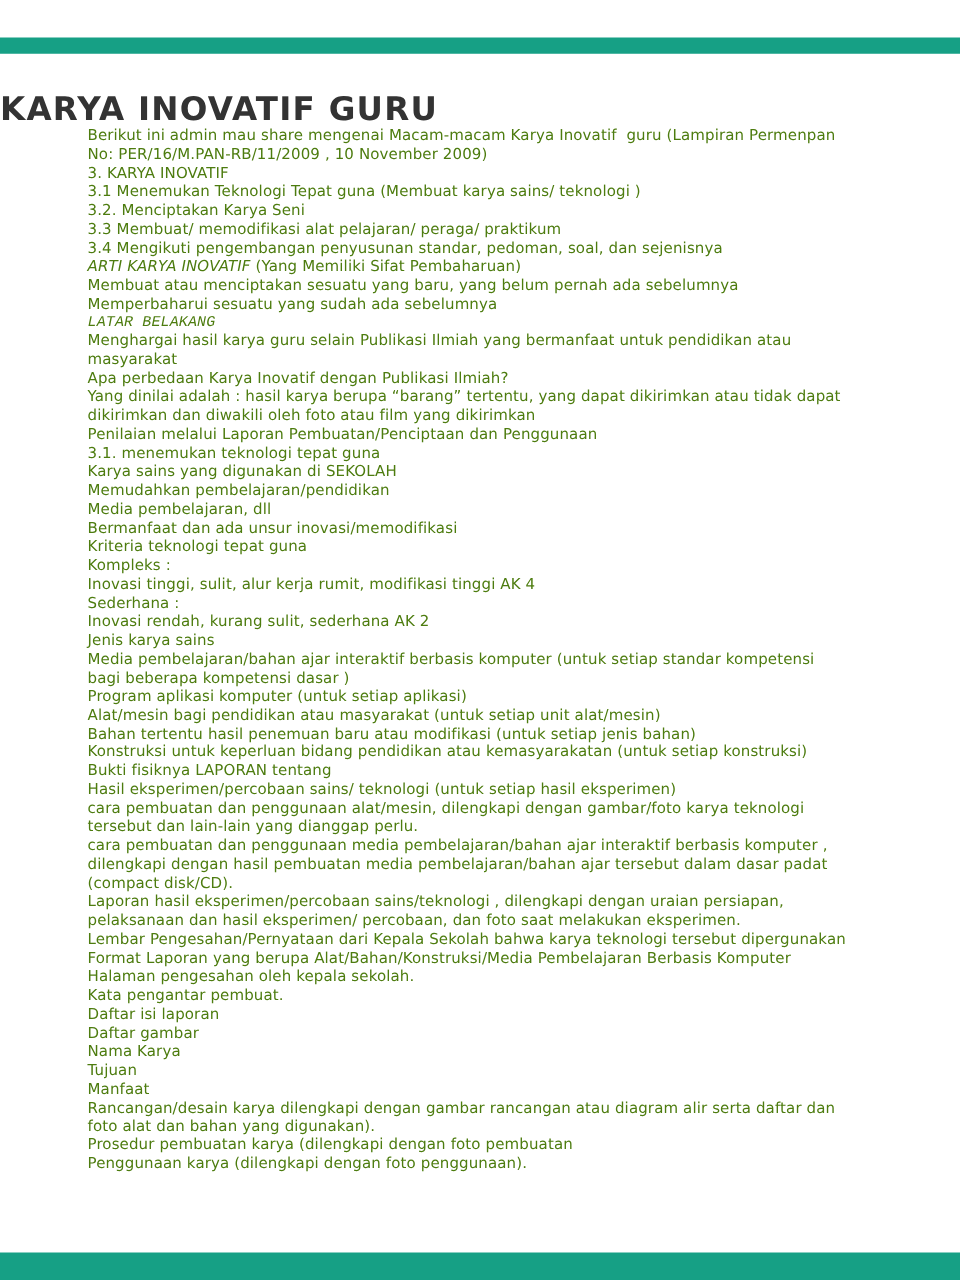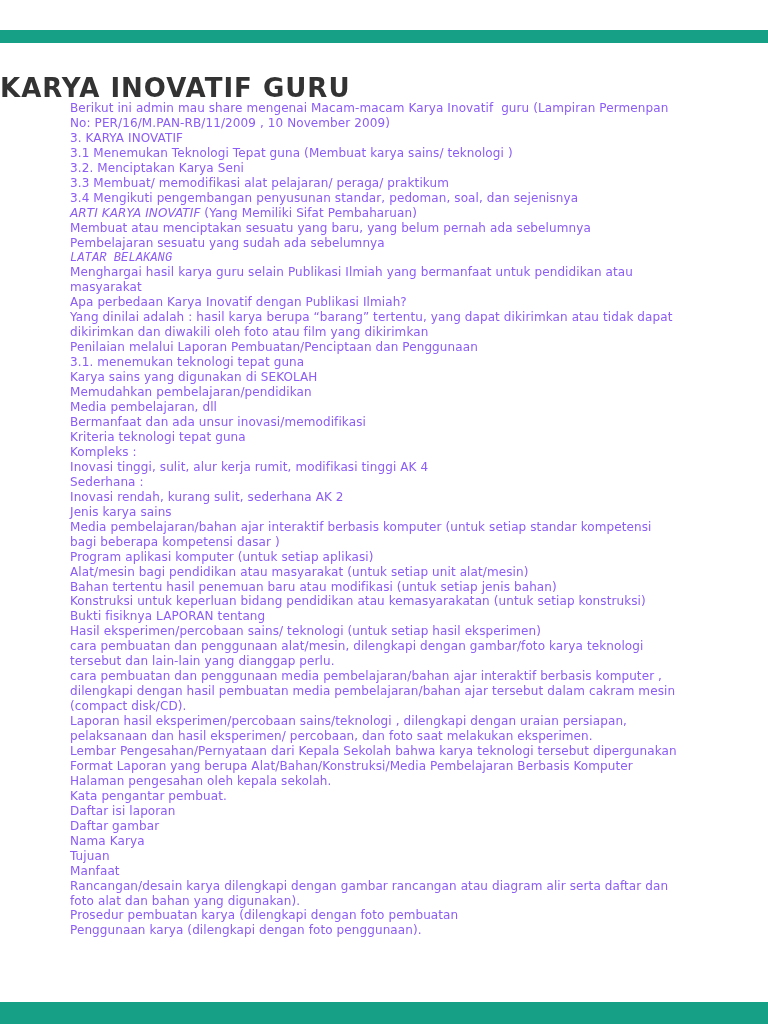--- a/index.html
+++ b/index.html
@@ -43,31 +43,31 @@
   .doc-line { white-space: pre-wrap; min-height: 14.95px; }
   .doc-line.italic { font-style: italic; font-family: Liberation Mono, monospace; }
   .doc-line i { }
 </style>
 </head>
 <body>
 
 <div class="page">
   <div class="accent-bar top" style="background: rgb(22, 160, 133);"></div>
   <h1 class="doc-title" style="color: rgb(51, 51, 51);">KARYA INOVATIF GURU</h1>
-  <div class="doc-content" style="color: #8b5cf6;">
+  <div class="doc-content" style="color: #4d7c0f;">
       <div class="doc-line">Berikut ini admin mau share mengenai Macam-macam Karya Inovatif  guru (Lampiran Permenpan</div>
       <div class="doc-line">No: PER/16/M.PAN-RB/11/2009 , 10 November 2009)</div>
       <div class="doc-line">3. KARYA INOVATIF</div>
       <div class="doc-line">3.1 Menemukan Teknologi Tepat guna (Membuat karya sains/ teknologi )</div>
       <div class="doc-line">3.2. Menciptakan Karya Seni</div>
       <div class="doc-line">3.3 Membuat/ memodifikasi alat pelajaran/ peraga/ praktikum</div>
       <div class="doc-line">3.4 Mengikuti pengembangan penyusunan standar, pedoman, soal, dan sejenisnya</div>
       <div class="doc-line"><i>ARTI KARYA INOVATIF </i>(Yang Memiliki Sifat Pembaharuan)</div>
       <div class="doc-line">Membuat atau menciptakan sesuatu yang baru, yang belum pernah ada sebelumnya</div>
-      <div class="doc-line">Pembelajaran sesuatu yang sudah ada sebelumnya</div>
+      <div class="doc-line">Memperbaharui sesuatu yang sudah ada sebelumnya</div>
       <div class="doc-line italic">LATAR BELAKANG</div>
       <div class="doc-line">Menghargai hasil karya guru selain Publikasi Ilmiah yang bermanfaat untuk pendidikan atau</div>
       <div class="doc-line">masyarakat</div>
       <div class="doc-line">Apa perbedaan Karya Inovatif dengan Publikasi Ilmiah?</div>
       <div class="doc-line">Yang dinilai adalah : hasil karya berupa “barang” tertentu, yang dapat dikirimkan atau tidak dapat</div>
       <div class="doc-line">dikirimkan dan diwakili oleh foto atau film yang dikirimkan</div>
       <div class="doc-line">Penilaian melalui Laporan Pembuatan/Penciptaan dan Penggunaan</div>
       <div class="doc-line">3.1. menemukan teknologi tepat guna</div>
       <div class="doc-line">Karya sains yang digunakan di SEKOLAH</div>
       <div class="doc-line">Memudahkan pembelajaran/pendidikan</div>
@@ -83,21 +83,21 @@
       <div class="doc-line">bagi beberapa kompetensi dasar )</div>
       <div class="doc-line">Program aplikasi komputer (untuk setiap aplikasi)</div>
       <div class="doc-line">Alat/mesin bagi pendidikan atau masyarakat (untuk setiap unit alat/mesin)</div>
       <div class="doc-line">Bahan tertentu hasil penemuan baru atau modifikasi (untuk setiap jenis bahan)</div>
       <div class="doc-line">Konstruksi untuk keperluan bidang pendidikan atau kemasyarakatan (untuk setiap konstruksi)</div>
       <div class="doc-line">Bukti fisiknya LAPORAN tentang</div>
       <div class="doc-line">Hasil eksperimen/percobaan sains/ teknologi (untuk setiap hasil eksperimen)</div>
       <div class="doc-line">cara pembuatan dan penggunaan alat/mesin, dilengkapi dengan gambar/foto karya teknologi</div>
       <div class="doc-line">tersebut dan lain-lain yang dianggap perlu.</div>
       <div class="doc-line">cara pembuatan dan penggunaan media pembelajaran/bahan ajar interaktif berbasis komputer ,</div>
-      <div class="doc-line">dilengkapi dengan hasil pembuatan media pembelajaran/bahan ajar tersebut dalam cakram mesin</div>
+      <div class="doc-line">dilengkapi dengan hasil pembuatan media pembelajaran/bahan ajar tersebut dalam dasar padat</div>
       <div class="doc-line">(compact disk/CD).</div>
       <div class="doc-line">Laporan hasil eksperimen/percobaan sains/teknologi , dilengkapi dengan uraian persiapan,</div>
       <div class="doc-line">pelaksanaan dan hasil eksperimen/ percobaan, dan foto saat melakukan eksperimen.</div>
       <div class="doc-line">Lembar Pengesahan/Pernyataan dari Kepala Sekolah bahwa karya teknologi tersebut dipergunakan</div>
       <div class="doc-line">Format Laporan yang berupa Alat/Bahan/Konstruksi/Media Pembelajaran Berbasis Komputer</div>
       <div class="doc-line">Halaman pengesahan oleh kepala sekolah.</div>
       <div class="doc-line">Kata pengantar pembuat.</div>
       <div class="doc-line">Daftar isi laporan</div>
       <div class="doc-line">Daftar gambar</div>
       <div class="doc-line">Nama Karya</div>

